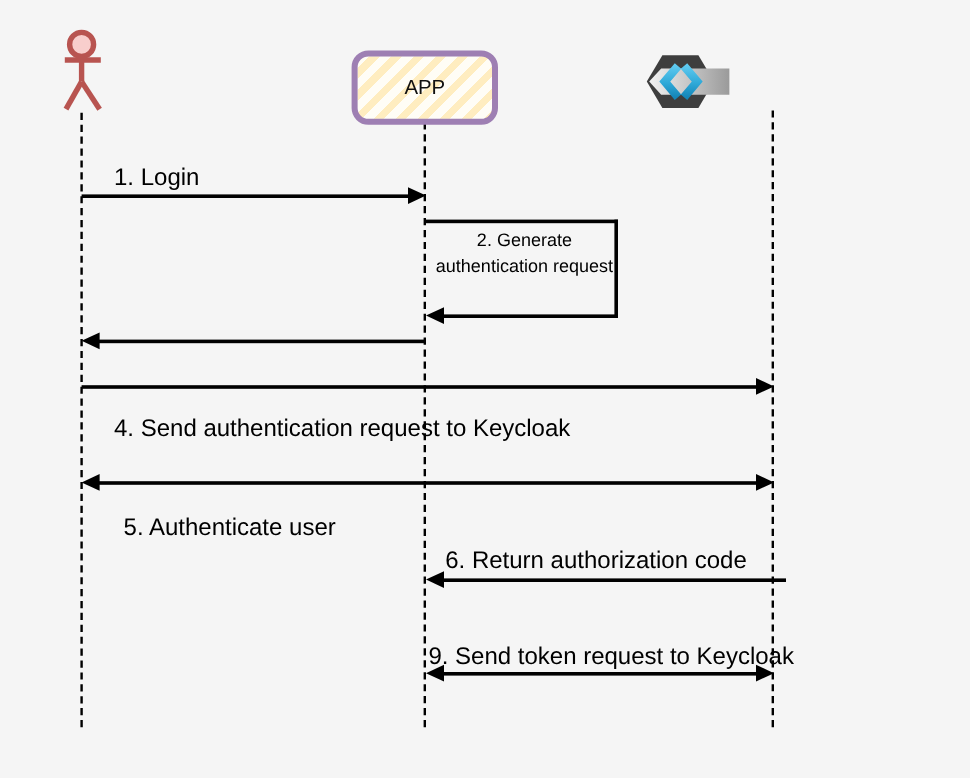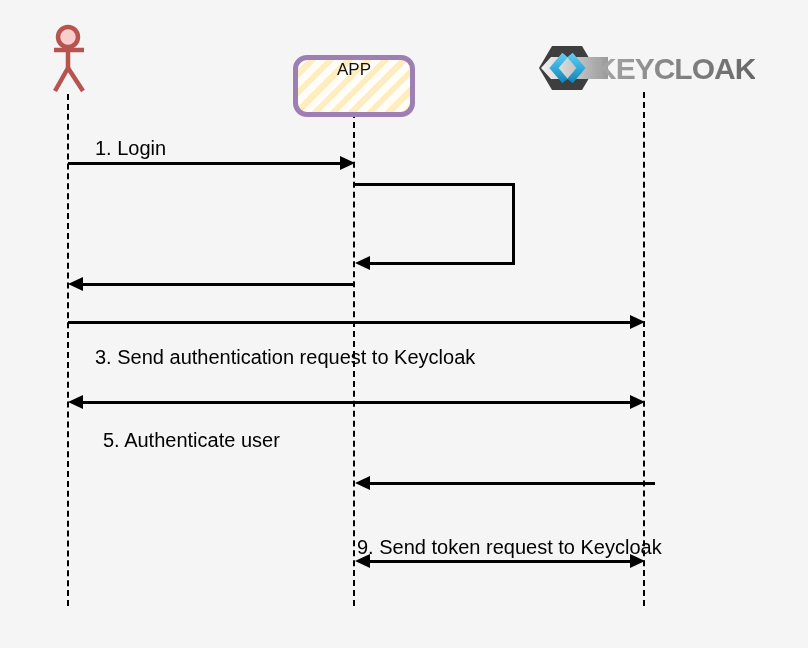--- a/index.html
+++ b/index.html
@@ -16,24 +16,24 @@
   .lifeline{position:absolute;width:0;border-left:2px dashed #000;}
   .lifeline.user{left:67px;top:94px;height:512px;}
   .lifeline.app{left:353px;top:102px;height:504px;}
   .lifeline.keycloak{left:643px;top:92px;height:514px;}
 
   
   .actor-svg{position:absolute;left:44px;top:14px;}
 
   
   .app-box{
-    position:absolute;left:293px;top:55px;width:112px;height:52px;
+    position:absolute;left:293px;top:42px;width:112px;height:52px;
     border:5px solid #9e7fb3;border-radius:14px;
     background:repeating-linear-gradient(135deg,#fffdf6 0px,#fffdf6 7px,#ffedc0 7px,#ffedc0 13px);
-    display:flex;align-items:flex-start;justify-content:center;
+    display:flex;align-items:center;justify-content:center;
   }
   .app-box span{font-size:17px;color:#111;}
 
   
   .kc-logo{position:absolute;left:538px;top:44px;display:flex;align-items:center;}
   .kc-text{
     font-size:30px;font-weight:bold;letter-spacing:-1px;
     margin-left:-13px;margin-top:2px;
     color:#767676;
     background:linear-gradient(105deg,#ababab 0%,#8a8a8a 40%,#666 100%);
@@ -122,44 +122,45 @@
         <linearGradient id="kcband" x1="0" y1="0" x2="1" y2="0">
           <stop offset="0" stop-color="#f2f2f2"></stop>
           <stop offset="1" stop-color="#9a9a9a"></stop>
         </linearGradient>
       </defs>
       <polygon points="1,24 14,2 44,2 57,24 44,46 14,46" fill="#3e3e3e"></polygon>
       <polygon points="3,24 13,13 70,13 70,35 13,35" fill="url(#kcband)"></polygon>
       <polyline points="27,11 16,24 27,37" fill="none" stroke="url(#kcblue)" stroke-width="7"></polyline>
       <polyline points="32,11 43,24 32,37" fill="none" stroke="url(#kcblue)" stroke-width="7"></polyline>
     </svg>
-    <span class="kc-text">KEYCLOAK</span>
   </div>
 
   <div class="msg-label m1-label">1. Login</div>
   <div class="aline m1-line"></div>
   <div class="head-r m1-head"></div>
 
   <div class="aline m2-top"></div>
   <div class="vline m2-right"></div>
   <div class="aline m2-bottom"></div>
   <div class="head-l m2-head"></div>
+  <div class="m2-label">2. Generate authentication request</div>
 
   <div class="aline m3-line"></div>
   <div class="head-l m3-head"></div>
 
   <div class="aline m4-line"></div>
   <div class="head-r m4-head"></div>
-  <div class="msg-label m4-label">3. Send authentication request to Keycloak</div>
+  <div class="msg-label m4-label">4. Send authentication request to Keycloak</div>
 
   <div class="aline m5-line"></div>
   <div class="head-l m5-head-l"></div>
   <div class="head-r m5-head-r"></div>
   <div class="msg-label m5-label">5. Authenticate user</div>
 
+  <div class="msg-label m6-label">6. Return authorization code</div>
   <div class="aline m6-line"></div>
   <div class="head-l m6-head"></div>
 
   <div class="msg-label m7-label">9. Send token request to Keycloak</div>
   <div class="aline m7-line"></div>
   <div class="head-l m7-head-l"></div>
   <div class="head-r m7-head-r"></div>
 
 </div>
 

